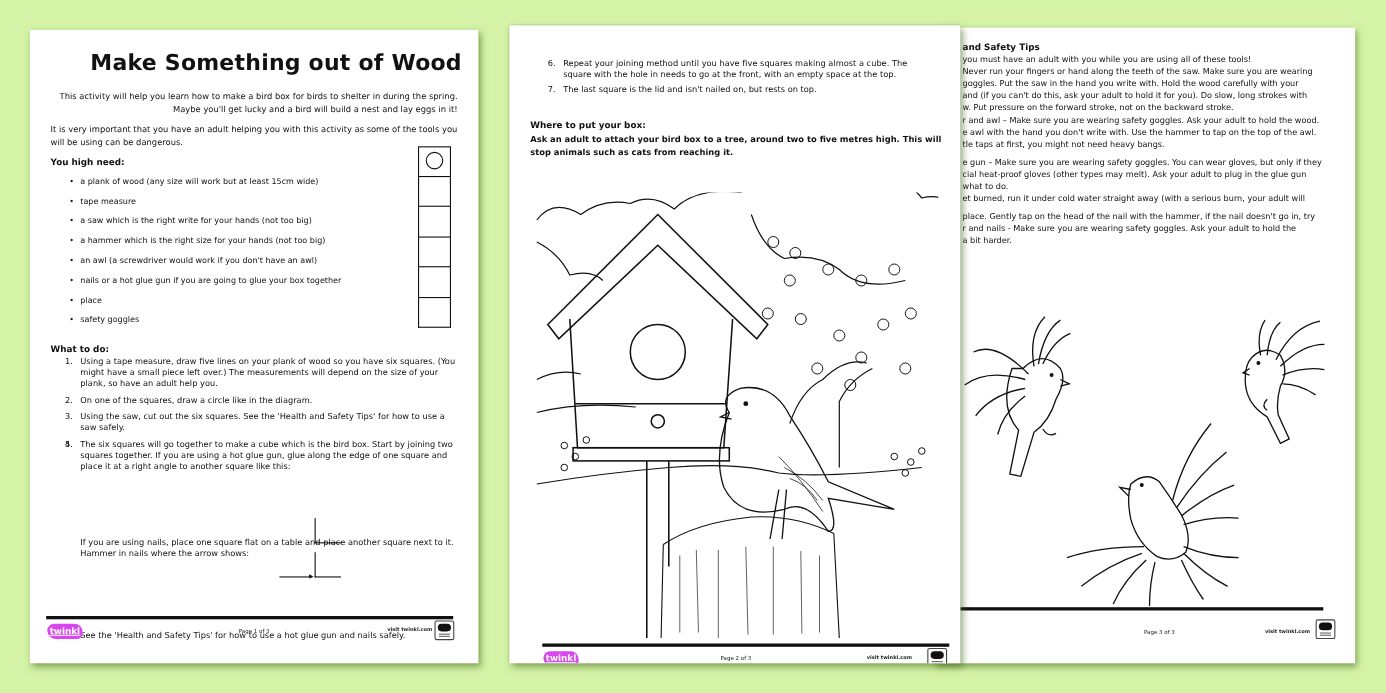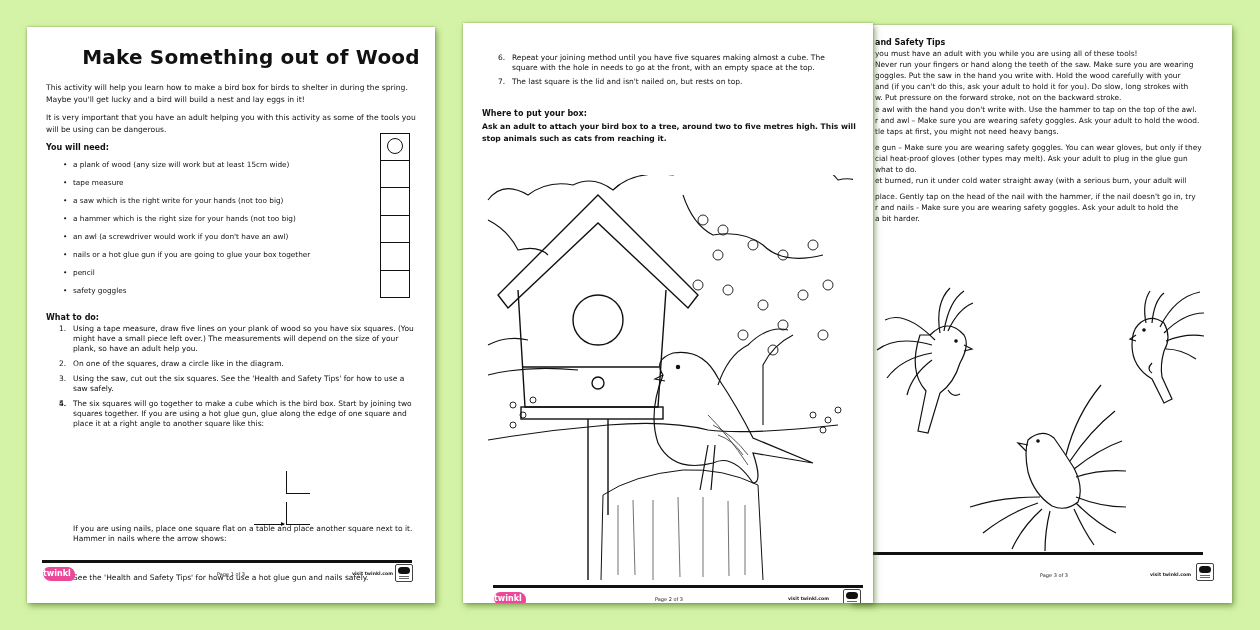--- a/index.html
+++ b/index.html
@@ -39,22 +39,22 @@
   .steps { position: absolute; list-style: none; }
   .steps li { position: relative; font-size: 7.5px; line-height: 10px; padding-left: 14px; }
   .steps li .num { position: absolute; left: 0; top: 0; }
 
   .corner { position: absolute; border-left: 1.2px solid #111; border-bottom: 1.2px solid #111; }
   .arrow { position: absolute; height: 1px; background: #111; }
   .arrow::after { content: ""; position: absolute; right: -1px; top: -2px; border-left: 4px solid #111; border-top: 2.5px solid transparent; border-bottom: 2.5px solid transparent; }
 
   .footer-line { position: absolute; height: 2.5px; background: #111; }
   .twinkl-logo {
-    position: absolute; background: #ec4899; color: #fff; font-weight: bold;
-    font-size: 8px; border-radius: 9px 11px 8px 12px; text-align: left; line-height: 14px;
+    position: absolute; background: #d946ef; color: #fff; font-weight: bold;
+    font-size: 8px; border-radius: 9px 11px 8px 12px; text-align: center; line-height: 14px; text-decoration: underline;
   }
   .page-num { position: absolute; font-size: 5px; color: #222; }
   .visit { position: absolute; font-size: 4.6px; font-weight: bold; color: #222; }
   .badge { position: absolute; width: 18px; height: 18px; border: 1px solid #444; border-radius: 2px; background: #fff; }
   .badge::before { content: ""; position: absolute; left: 2px; top: 2px; width: 12px; height: 7px; background: #111; border-radius: 5px; }
   .badge::after { content: ""; position: absolute; left: 3px; top: 11px; width: 10px; height: 1px; background: #666; box-shadow: 0 2px 0 #666; }
 
   .illus { position: absolute; left: 20px; top: 152px; width: 370px; height: 405px; }
   .birds { position: absolute; left: 20px; top: 240px; width: 360px; height: 290px; }
   .p3-text { position: absolute; left: 0; top: 12px; width: 376px; font-size: 7.4px; line-height: 11.1px; }
@@ -66,22 +66,22 @@
 
 <div class="page" id="page3">
   <div class="p3-edge"></div>
   <div class="p3-text" style="left:25px;">
     <div class="row" style="font-weight:bold;font-size:8px;">and Safety Tips</div>
     <div class="row">you must have an adult with you while you are using all of these tools!</div>
     <div class="row">Never run your fingers or hand along the teeth of the saw. Make sure you are wearing</div>
     <div class="row">goggles. Put the saw in the hand you write with. Hold the wood carefully with your</div>
     <div class="row">and (if you can't do this, ask your adult to hold it for you). Do slow, long strokes with</div>
     <div class="row">w. Put pressure on the forward stroke, not on the backward stroke.</div>
+    <div class="row">r and awl – Make sure you are wearing safety goggles. Ask your adult to hold the wood.</div>
     <div class="row">e awl with the hand you don't write with. Use the hammer to tap on the top of the awl.</div>
-    <div class="row">r and awl – Make sure you are wearing safety goggles. Ask your adult to hold the wood.</div>
     <div class="row">tle taps at first, you might not need heavy bangs.</div>
     <div class="row" style="height:5px"></div>
     <div class="row">e gun – Make sure you are wearing safety goggles. You can wear gloves, but only if they</div>
     <div class="row">cial heat-proof gloves (other types may melt). Ask your adult to plug in the glue gun</div>
     <div class="row">what to do.</div>
     <div class="row">et burned, run it under cold water straight away (with a serious burn, your adult will</div>
     <div class="row" style="height:5px"></div>
     <div class="row">place. Gently tap on the head of the nail with the hammer, if the nail doesn't go in, try</div>
     <div class="row">r and nails - Make sure you are wearing safety goggles. Ask your adult to hold the</div>
     <div class="row">a bit harder.</div>
@@ -189,32 +189,32 @@
 
   <div class="footer-line" style="left:30px; top:562px; width:370px;"></div>
   <div class="twinkl-logo" style="left:31px; top:569px; width:32px; height:14px;">twinkl</div>
   <div class="page-num" style="left:192px; top:573px;">Page 2 of 3</div>
   <div class="visit" style="left:325px; top:573px;">visit twinkl.com</div>
   <div class="badge" style="left:380px; top:566px;"></div>
 </div>
 
 <div class="page" id="page1">
   <div class="p1-title">Make Something out of Wood</div>
-  <div class="para" style="left:19px; top:55px; width:370px;">This activity will help you learn how to make a bird box for birds to shelter in during the spring. Maybe you'll get lucky and a bird will build a nest and lay eggs in it!</div>
+  <div class="para" style="left:19px; top:55px; width:370px;text-align:right;">This activity will help you learn how to make a bird box for birds to shelter in during the spring. Maybe you'll get lucky and a bird will build a nest and lay eggs in it!</div>
   <div class="para" style="left:19px; top:85px; width:370px;">It is very important that you have an adult helping you with this activity as some of the tools you will be using can be dangerous.</div>
-  <div class="heading" style="left:19px; top:116px;">You will need:</div>
+  <div class="heading" style="left:19px; top:116px;">You high need:</div>
 
   <ul class="need-list">
     <li>a plank of wood (any size will work but at least 15cm wide)</li>
     <li>tape measure</li>
     <li>a saw which is the right write for your hands (not too big)</li>
     <li>a hammer which is the right size for your hands (not too big)</li>
     <li>an awl (a screwdriver would work if you don't have an awl)</li>
     <li>nails or a hot glue gun if you are going to glue your box together</li>
-    <li>pencil</li>
+    <li>place</li>
     <li>safety goggles</li>
   </ul>
 
   <div class="net">
     <div class="sq">
         <div class="hole"></div>
       </div>
     <div class="sq"></div>
     <div class="sq"></div>
     <div class="sq"></div>
@@ -225,21 +225,21 @@
   <div class="heading" style="left:19px; top:286px;">What to do:</div>
   <ol class="steps" style="left:32px; top:297px; width:355px;">
     <li style="margin-bottom:5px;"><span class="num">1.</span><span>Using a tape measure, draw five lines on your plank of wood so you have six squares. (You might have a small piece left over.) The measurements will depend on the size of your plank, so have an adult help you.</span></li>
     <li style="margin-bottom:5px;"><span class="num">2.</span><span>On one of the squares, draw a circle like in the diagram.</span></li>
     <li style="margin-bottom:5px;"><span class="num">3.</span><span>Using the saw, cut out the six squares. See the 'Health and Safety Tips' for how to use a saw safely.</span></li>
     <li style="margin-bottom:5px;"><span class="num">4.</span></li>
     <li><span class="num">5.</span><span>The six squares will go together to make a cube which is the bird box. Start by joining two squares together. If you are using a hot glue gun, glue along the edge of one square and place it at a right angle to another square like this:</span></li>
   </ol>
 
   <div class="corner" style="left:259px; top:444px; width:24px; height:23px;"></div>
-  <div class="para" style="left:46px; top:461px; width:340px; font-size:7.5px; line-height:10px;margin-top:36px;">If you are using nails, place one square flat on a table and place another square next to it. Hammer in nails where the arrow shows:</div>
+  <div class="para" style="left:46px; top:461px; width:340px; font-size:7.5px; line-height:10px;">If you are using nails, place one square flat on a table and place another square next to it. Hammer in nails where the arrow shows:</div>
   <div class="corner" style="left:259px; top:475px; width:24px; height:23px;"></div>
   <div class="arrow" style="left:227px; top:497px; width:30px;"></div>
   <div class="para" style="left:46px; top:501px; width:340px; font-size:7.5px;margin-top:44px;">See the 'Health and Safety Tips' for how to use a hot glue gun and nails safely.</div>
 
   <div class="footer-line" style="left:15px; top:533px; width:370px;"></div>
   <div class="twinkl-logo" style="left:16px; top:540px; width:32px; height:14px;">twinkl</div>
   <div class="page-num" style="left:190px; top:544px;">Page 1 of 3</div>
   <div class="visit" style="left:325px; top:544px;">visit twinkl.com</div>
   <div class="badge" style="left:368px; top:537px;"></div>
 </div>

